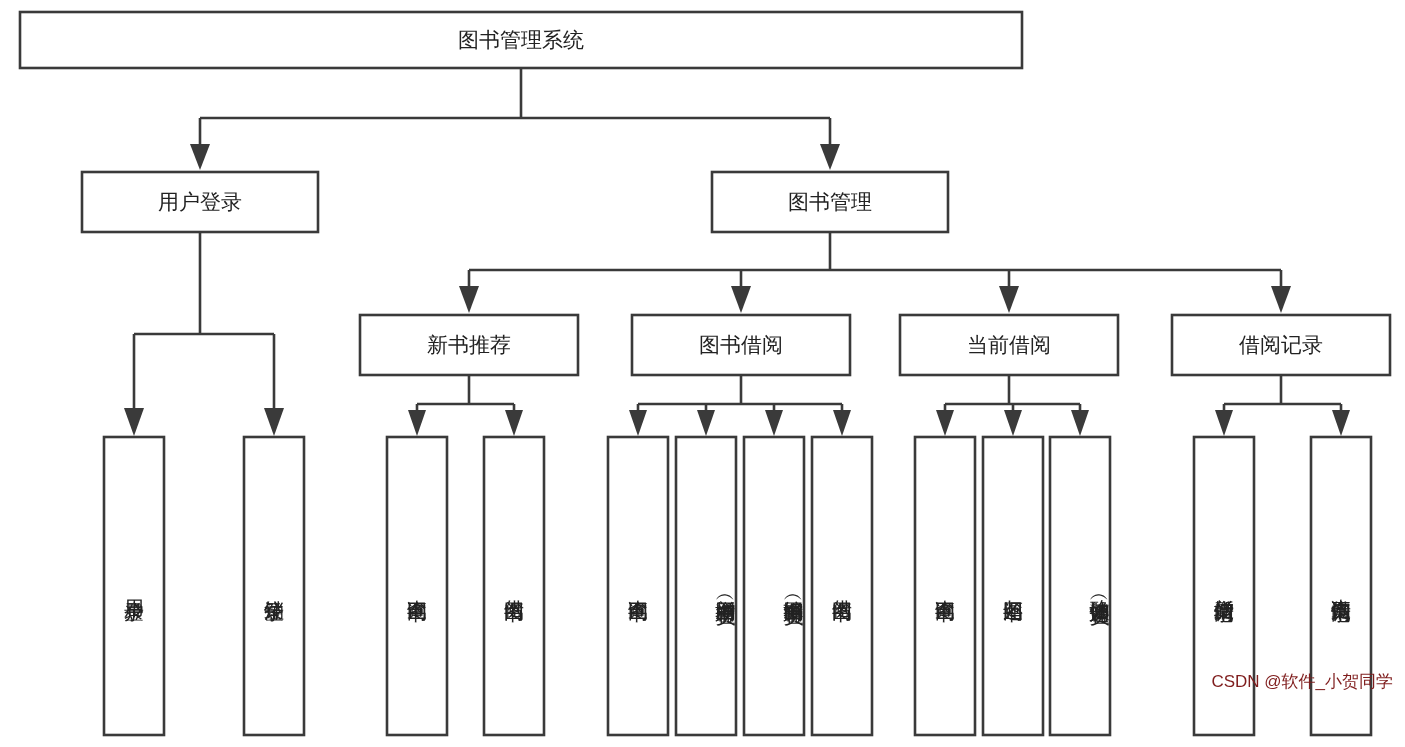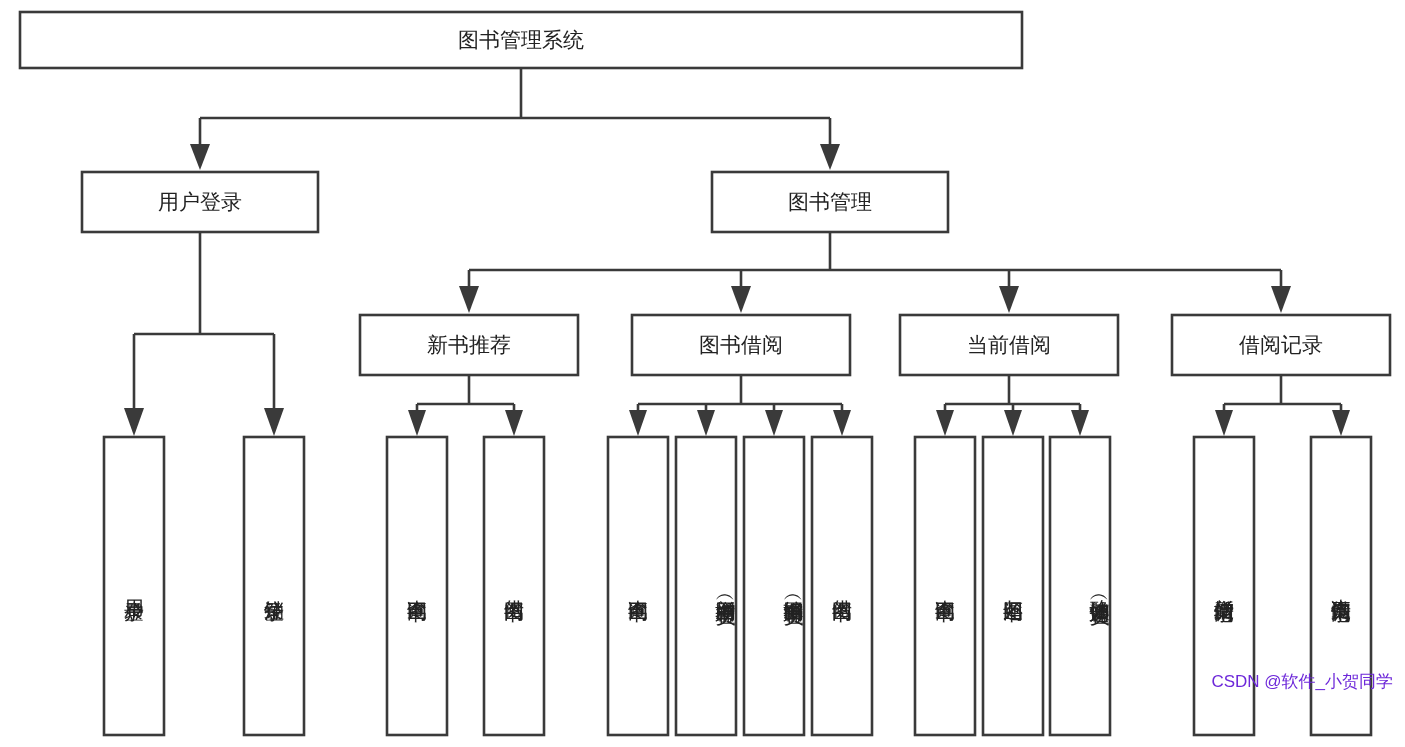--- a/index.html
+++ b/index.html
@@ -62,21 +62,21 @@
     white-space: nowrap;
     text-align: start;
     pointer-events: none;
   }
   .watermark {
     position: absolute;
     right: 12px;
     bottom: 4px;
     font-family: "Liberation Sans", "DejaVu Sans", sans-serif;
     font-size: 17px;
-    color: #6d28d9;
+    color: #7f1d1d;
     white-space: nowrap;
     pointer-events: none;
   }
 </style>
 </head>
 <body>
 
 <div id="diagram-root">
 
   <svg class="diagram" viewBox="0 0 1405 747" xmlns="http://www.w3.org/2000/svg">

